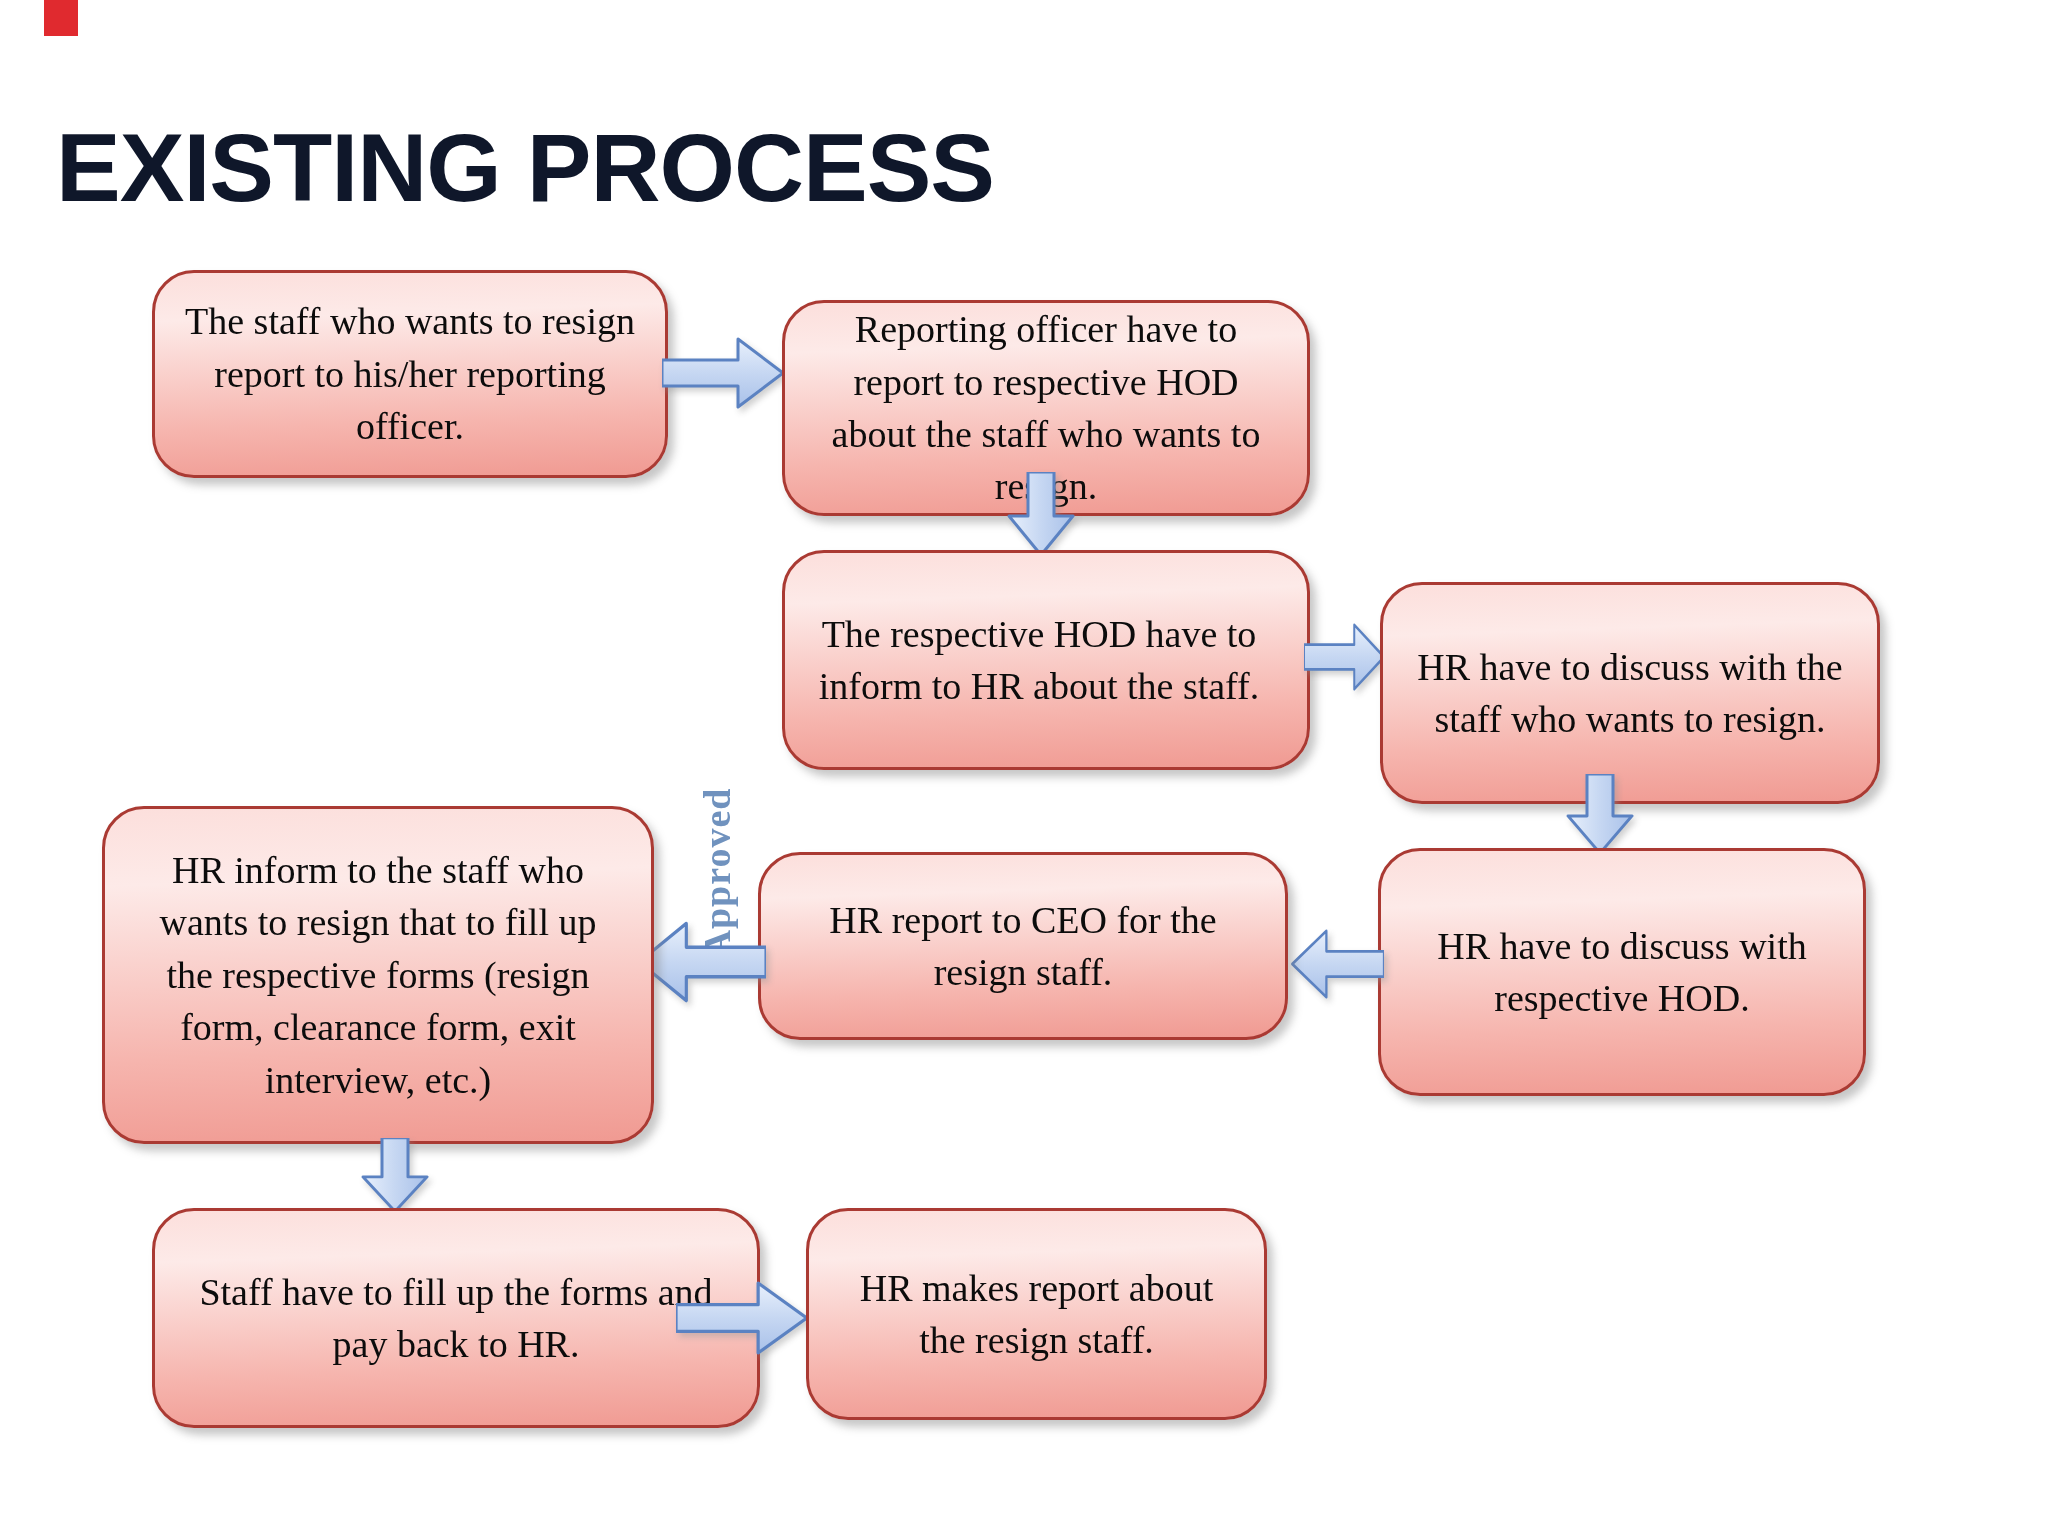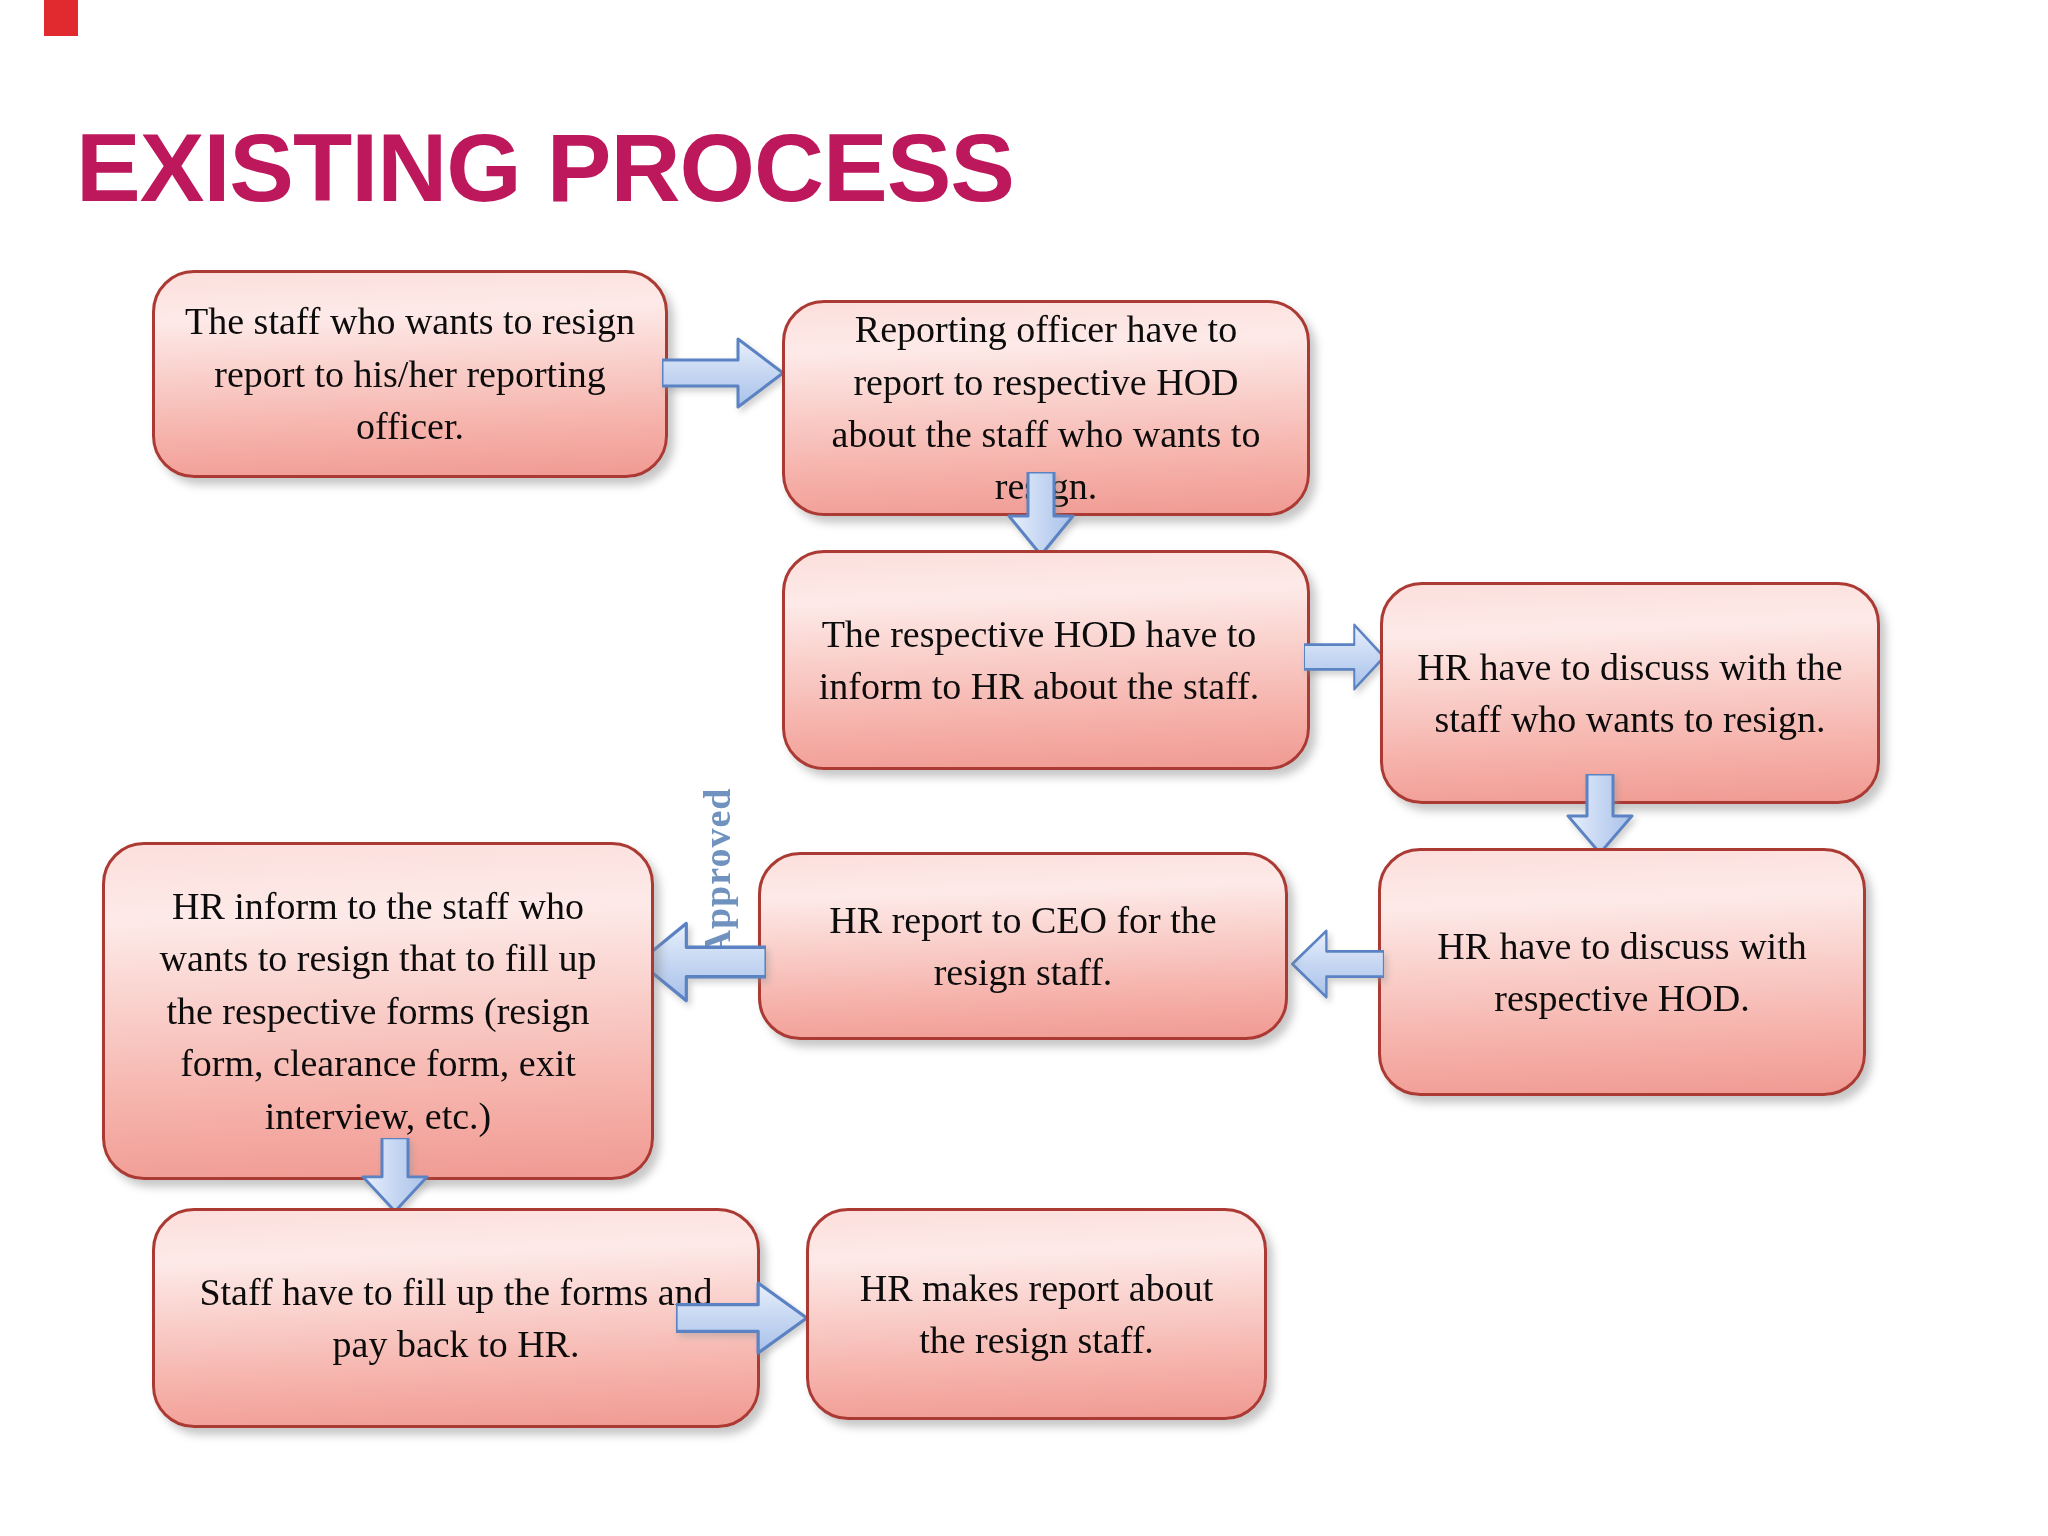--- a/index.html
+++ b/index.html
@@ -10,23 +10,22 @@
     overflow:hidden;
     font-family:"Liberation Serif", serif;
   }
   .title{
     position:absolute;
     left:56px;top:112px;
     font-family:"Liberation Sans", sans-serif;
     font-weight:800;
     font-size:97px;
     letter-spacing:-1px;
-    color:#be185d;
+    color:#0f172a;
     white-space:nowrap;
-    margin-left:20px;
   }
   .corner-mark{
     position:absolute;
     left:44px;top:0px;width:34px;height:36px;
     background:#e02a2f;
   }
   .node{
     position:absolute;
     box-sizing:border-box;
     border:3px solid #aa3a33;
@@ -132,21 +131,21 @@
   <div class="node" style="left:758px;top:852px;width:530px;height:188px;">
     <span>HR report to CEO for the resign staff.</span>
   </div>
 
   <div class="edge-label">Approved</div>
 
   <svg class="arrow h-arrow" style="left:636px;top:920px;" width="130" height="84" viewBox="0 0 124 74" preserveAspectRatio="none">
     <polygon points="124,24 48,24 48,3 3,37 48,71 48,50 124,50"></polygon>
   </svg>
 
-  <div class="node" style="left:102px;top:806px;width:552px;height:338px;margin-top:36px;">
+  <div class="node" style="left:102px;top:806px;width:552px;height:338px;">
     <span>HR inform to the staff who wants to resign that to fill up the respective forms (resign form, clearance form, exit interview, etc.)</span>
   </div>
 
   <svg class="arrow v-arrow" style="left:360px;top:1138px;" width="70" height="76" viewBox="0 0 70 86" preserveAspectRatio="none">
     <polygon points="22,0 22,44 3,44 35,83 67,44 48,44 48,0"></polygon>
   </svg>
 
   <div class="node" style="left:152px;top:1208px;width:608px;height:220px;">
     <span>Staff have to fill up the forms and pay back to HR.</span>
   </div>

